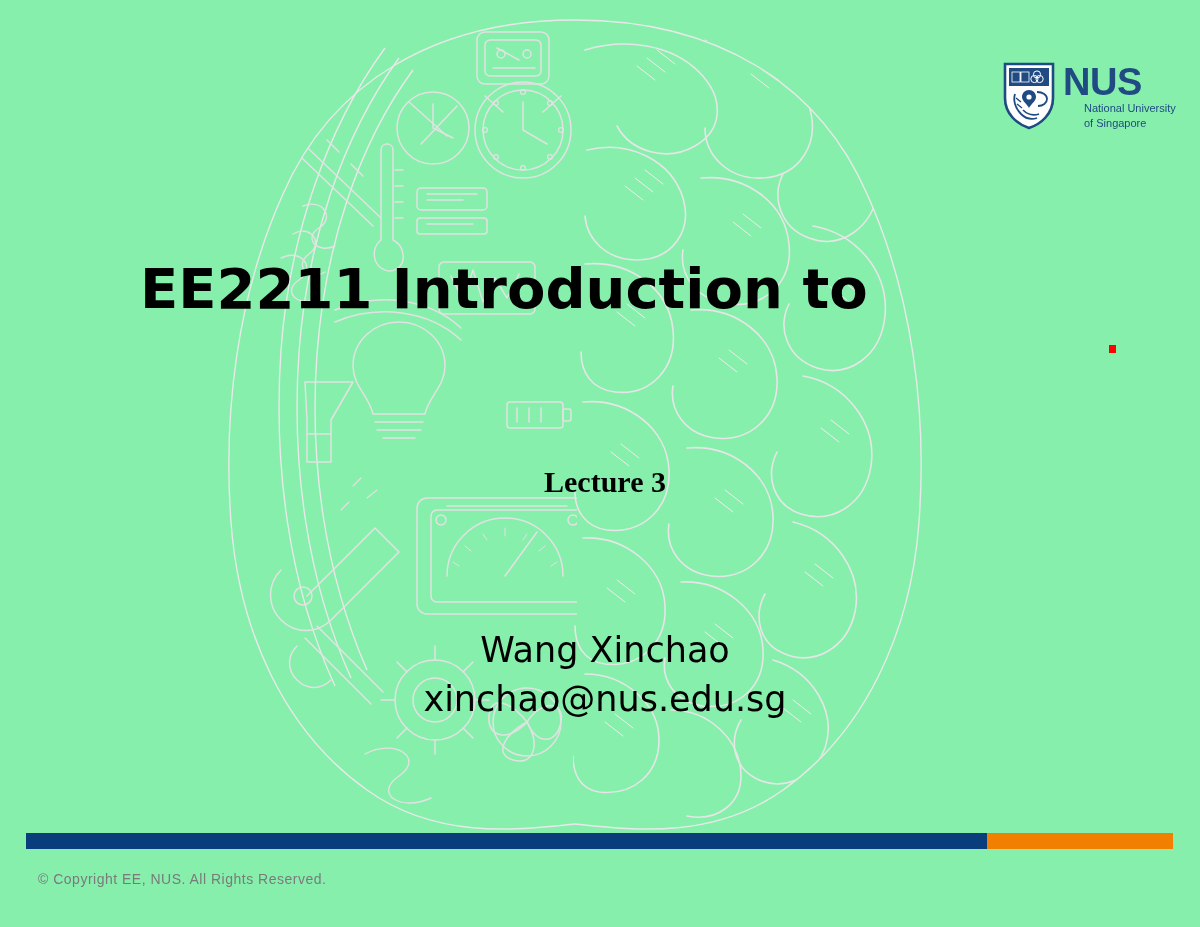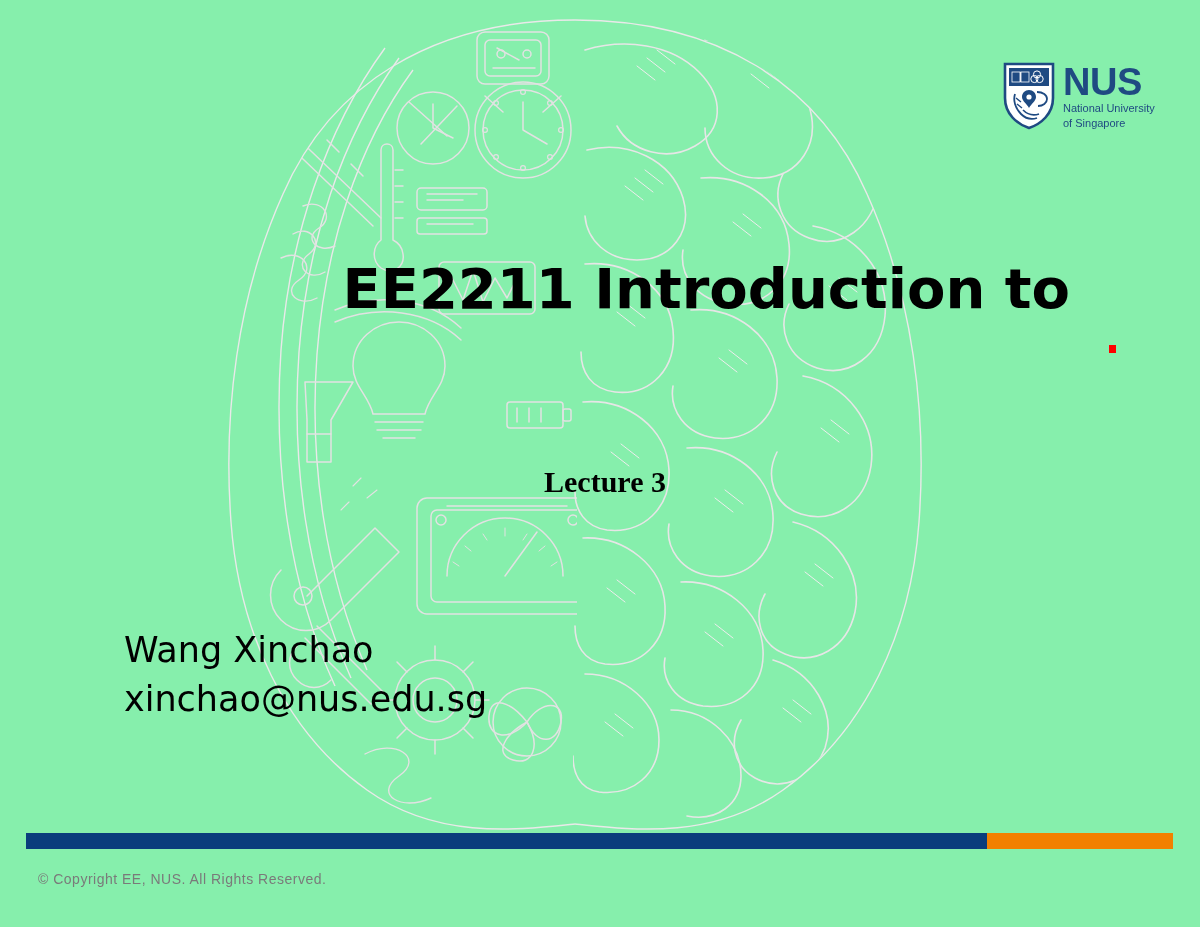--- a/index.html
+++ b/index.html
@@ -64,29 +64,30 @@
     letter-spacing: -0.5px;
     color: #1f4a82;
   }
   .nus-tagline {
     font-family: "Liberation Sans", sans-serif;
     font-size: 11px;
     line-height: 13px;
     color: #1f4a82;
     margin-top: 2px;
     white-space: nowrap;
+    margin-left: 21px;
   }
 
   
   .title-block {
     position: absolute;
     left: 140px;
     top: 252px;
     width: 930px;
-    text-align: right;
+    text-align: left;
     z-index: 4;
   }
   .slide-title {
     font-family: "DejaVu Sans", sans-serif;
     font-weight: bold;
     font-size: 56px;
     line-height: 74px;
     color: #000000;
     letter-spacing: 0px;
     margin: 0;
@@ -105,23 +106,24 @@
     font-weight: bold;
     font-size: 30px;
     line-height: 38px;
     color: #000000;
     margin: 8px;
   }
 
   
   .author-block {
     position: absolute;
-    left: 124px;
+    left: 140px;
     top: 626px;
     width: 930px;
+    text-align: center;
     z-index: 4;
   }
   .author-line {
     font-family: "DejaVu Sans", sans-serif;
     font-weight: normal;
     font-size: 35px;
     line-height: 49px;
     color: #000000;
     margin: 0;
   }

